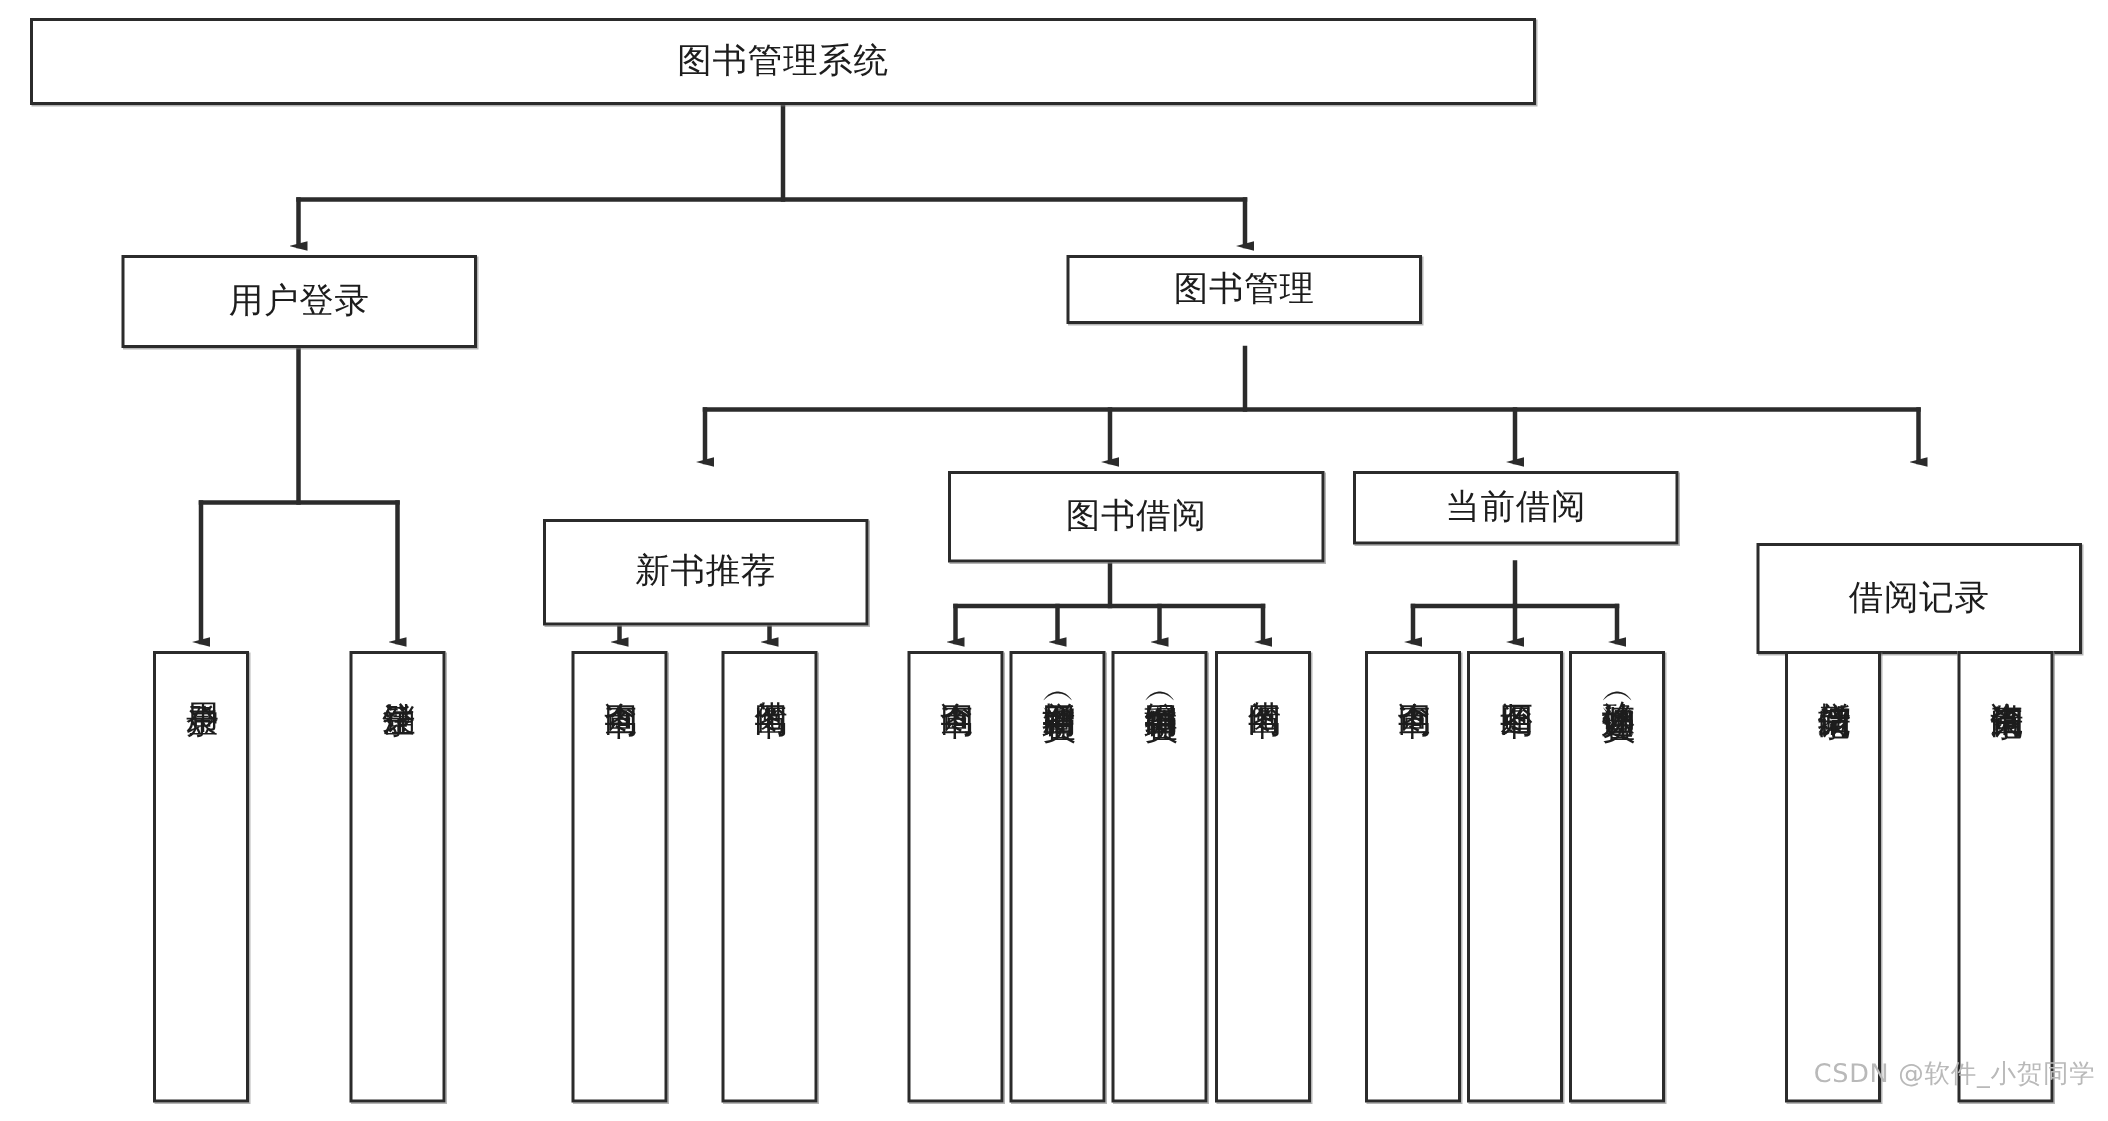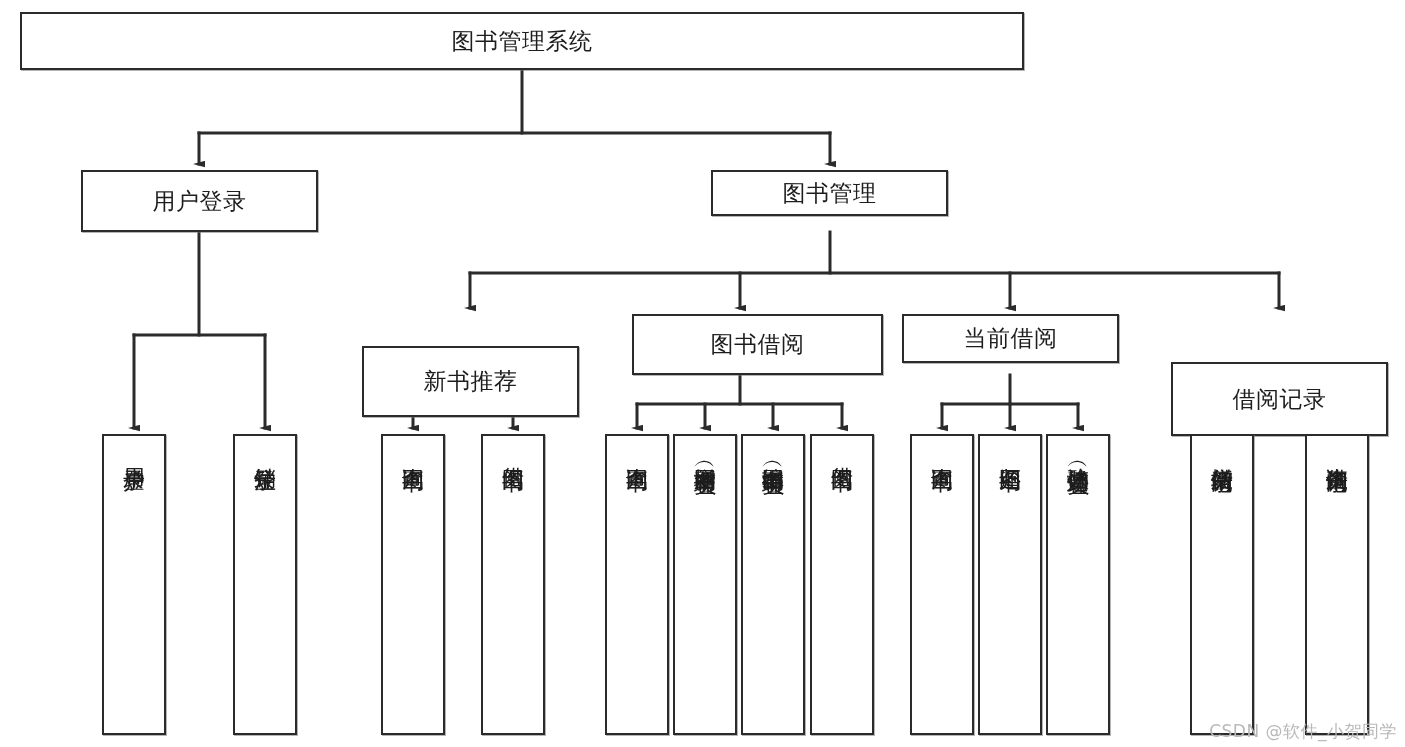--- a/index.html
+++ b/index.html
@@ -55,21 +55,21 @@
     color: #1d1d1d;
     writing-mode: vertical-rl;
     text-orientation: upright;
     letter-spacing: 1px;
     white-space: nowrap;
     text-align: left;
   }
   #watermark {
     position: absolute;
     right: 8px;
-    bottom: 4px;
+    bottom: 20px;
     font-size: 17px;
     color: #b9b9b9;
     white-space: nowrap;
     letter-spacing: 0.5px;
   }
 </style>
 </head>
 <body>
 
 <div id="diagram-root">

